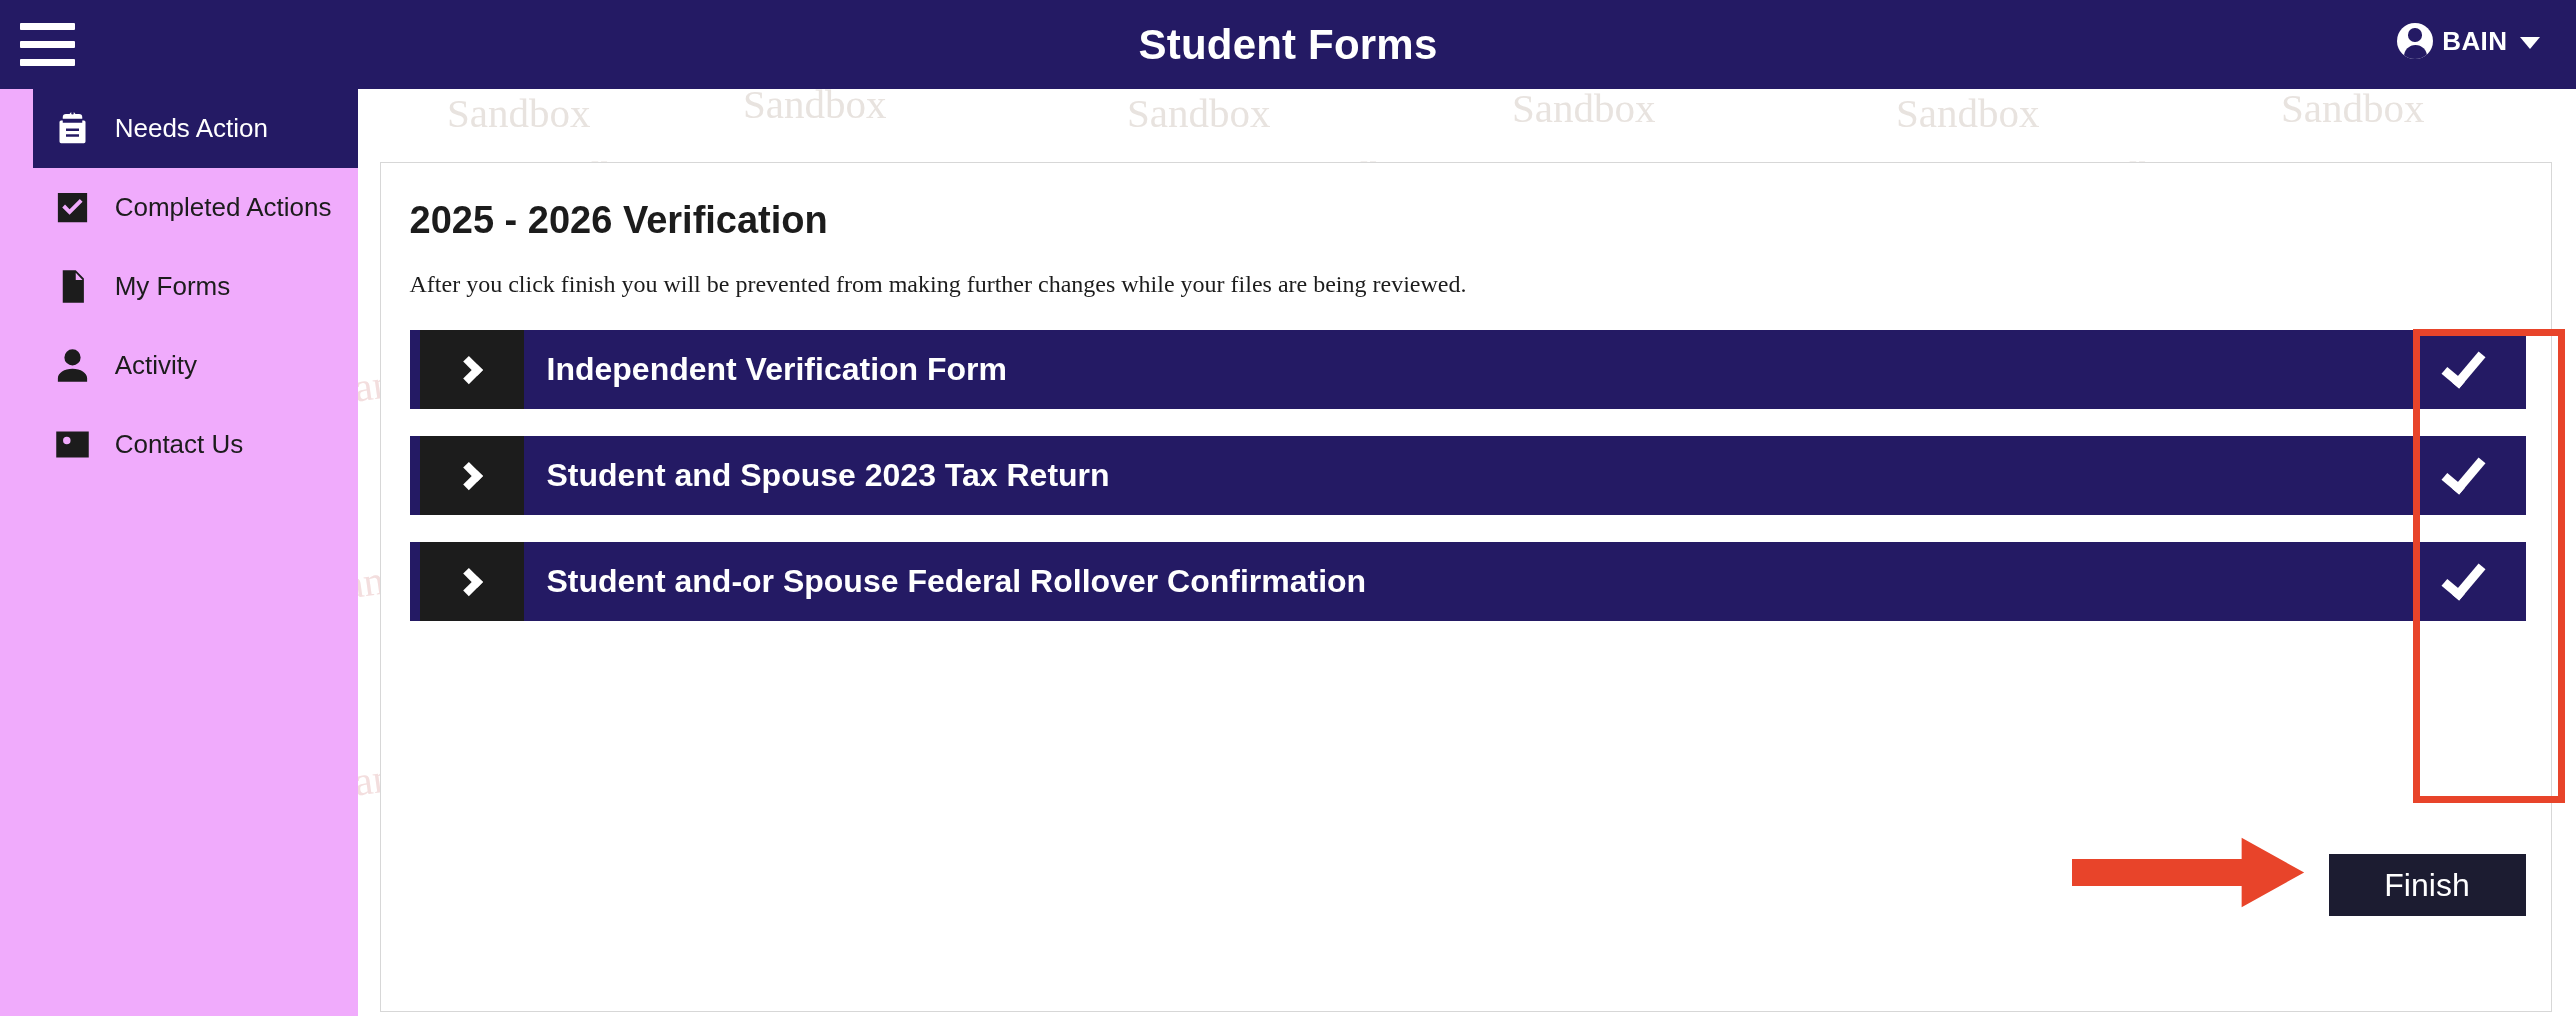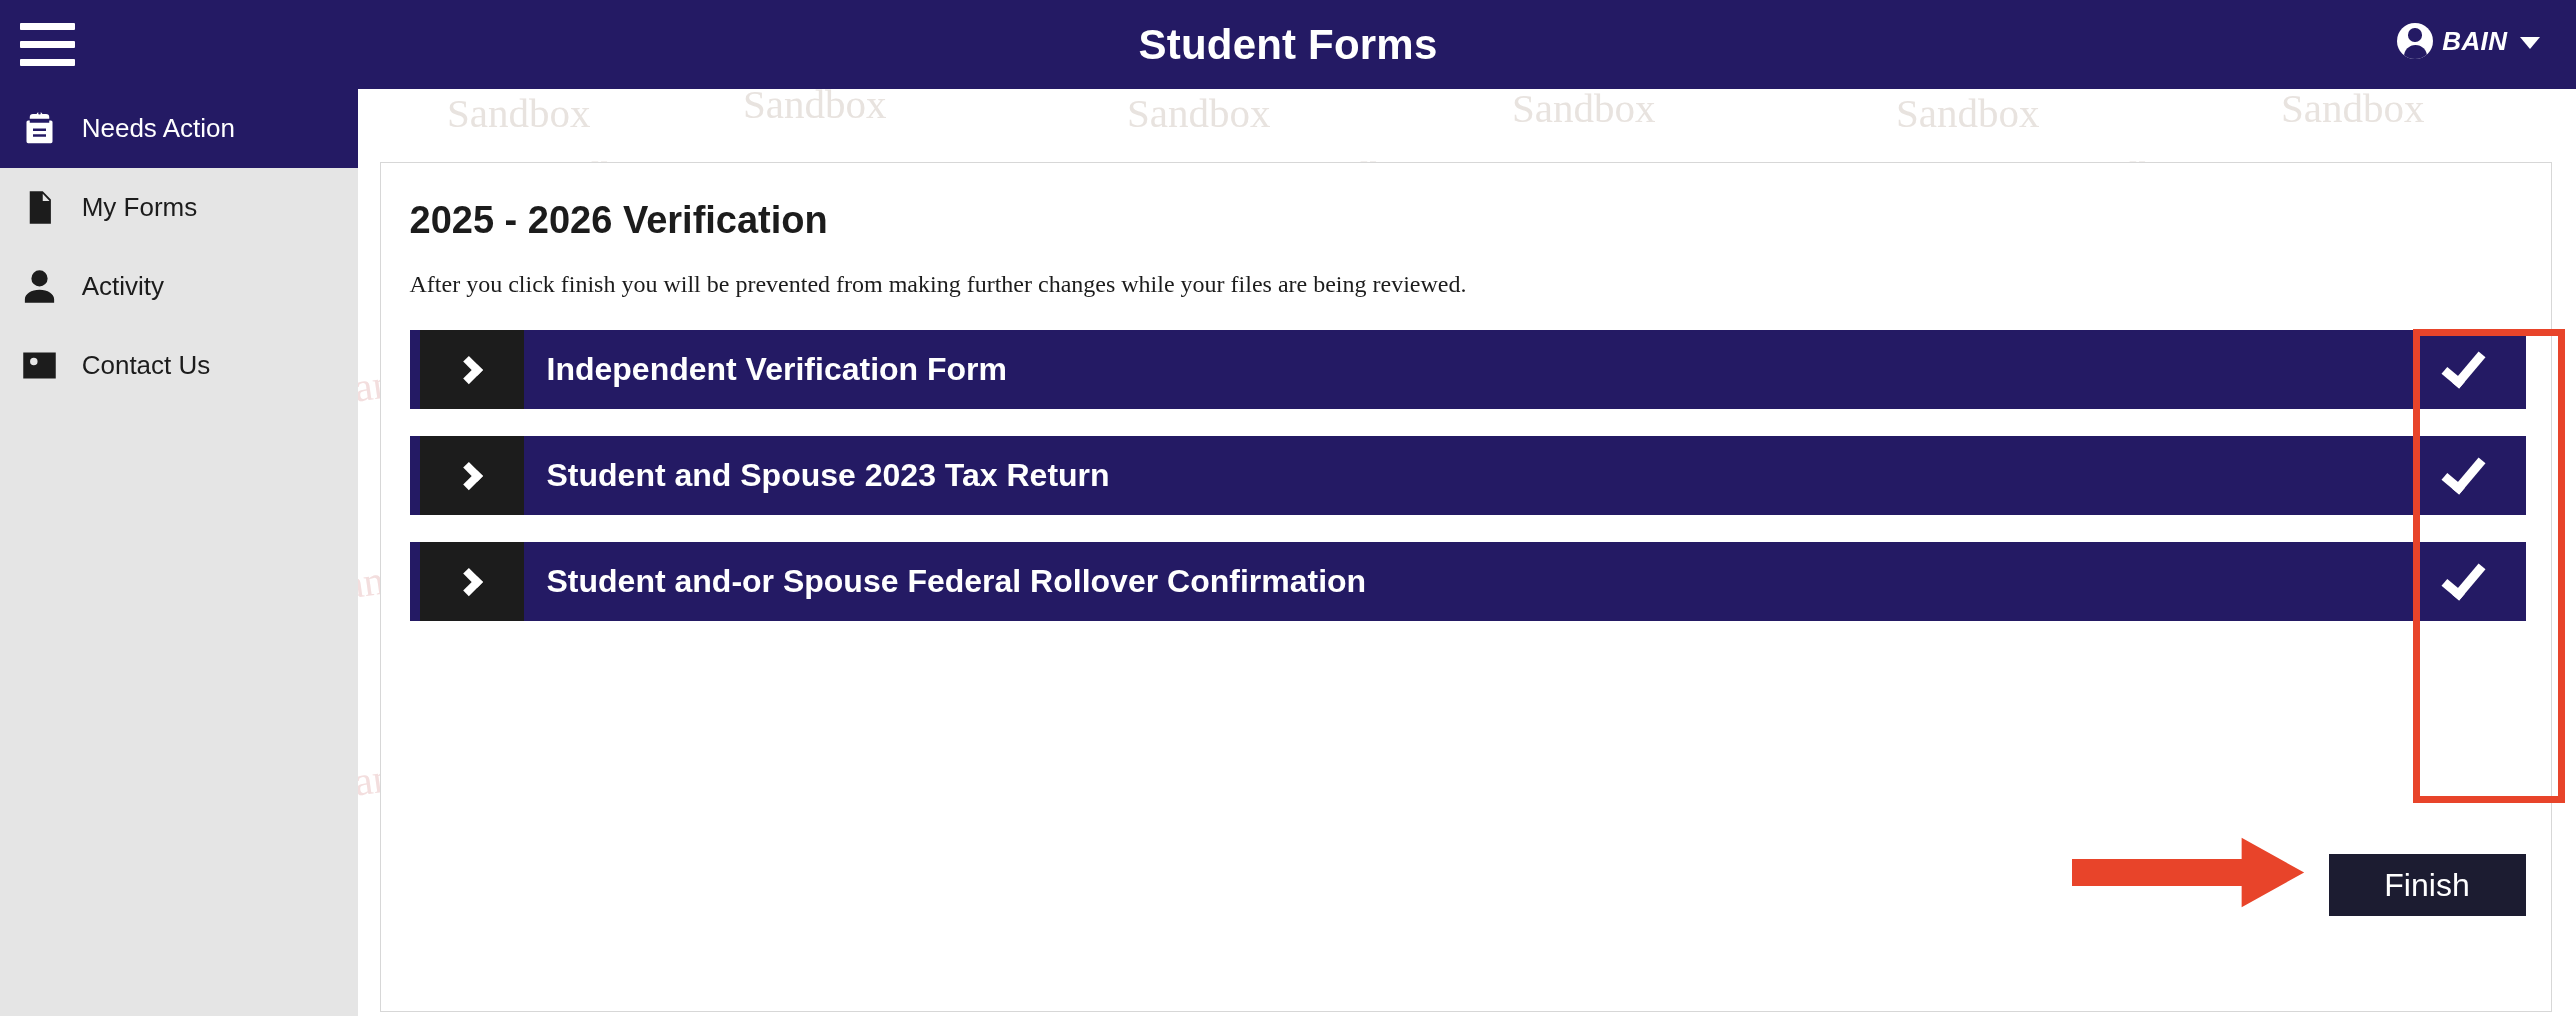--- a/index.html
+++ b/index.html
@@ -85,38 +85,38 @@
     position: absolute;
     width: 23px; height: 14.3px;
     border-radius: 11.6px 11.6px 0 0;
     background: #241a64;
     left: 6.3px; top: 21.5px;
   }
   .user-name {
     font-size: 26px;
     font-weight: bold;
     letter-spacing: 0.4px;
-    font-style: italic;
   }
   .chevron-down {
     width: 0; height: 0;
     border-left: 10.7px solid transparent;
     border-right: 10.7px solid transparent;
     border-top: 12.5px solid #ffffff;
     margin-left: 3.6px;
     margin-top: 3.6px;
   }
 
   
   .sidebar {
     position: absolute;
     top: 89px; left: 0;
     width: 358px;
     height: 927px;
-    background: #e5e5e5;
+    background: #f0abfc;
+    padding-left: 33px;
   }
   .side-item {
     display: flex;
     align-items: center;
     height: 79px;
     padding-left: 19.7px;
     gap: 23px;
     cursor: pointer;
     color: #1c1c1c;
     font-size: 26px;
@@ -297,20 +297,28 @@
   </div>
 
   <div class="sidebar">
     <div class="side-item active">
       <span class="side-icon">
         <svg viewBox="0 0 24 24" width="39" height="39">
             <path d="M16 3h-2.2a2 2 0 0 0-3.6 0H8a2 2 0 0 0-2 2v1h12V5a2 2 0 0 0-2-2zm-4-1.2a.8.8 0 1 1 0 1.6.8.8 0 0 1 0-1.6zM5 7a1 1 0 0 0-1 1v12a1 1 0 0 0 1 1h14a1 1 0 0 0 1-1V8a1 1 0 0 0-1-1h-1v1.5H6V7H5zm3 5h8v1.6H8V12zm0 3.5h8v1.6H8v-1.6z"></path>
           </svg>
       </span>
       <span>Needs Action</span>
+    </div>
+    <div class="side-item">
+      <span class="side-icon">
+        <svg viewBox="0 0 24 24" width="39" height="39">
+            <path d="M3 3h18v18H3V3zm7.2 13.4l8-8-1.7-1.7-6.3 6.3-2.8-2.8L5.7 12l4.5 4.4z"></path>
+          </svg>
+      </span>
+      <span>Completed Actions</span>
     </div>
     <div class="side-item">
       <span class="side-icon">
         <svg viewBox="0 0 24 24" width="39" height="39">
             <path d="M6 2h8l5 5v15H6V2zm8 1.5V8h4.2L14 3.5z"></path>
           </svg>
       </span>
       <span>My Forms</span>
     </div>
     <div class="side-item">

